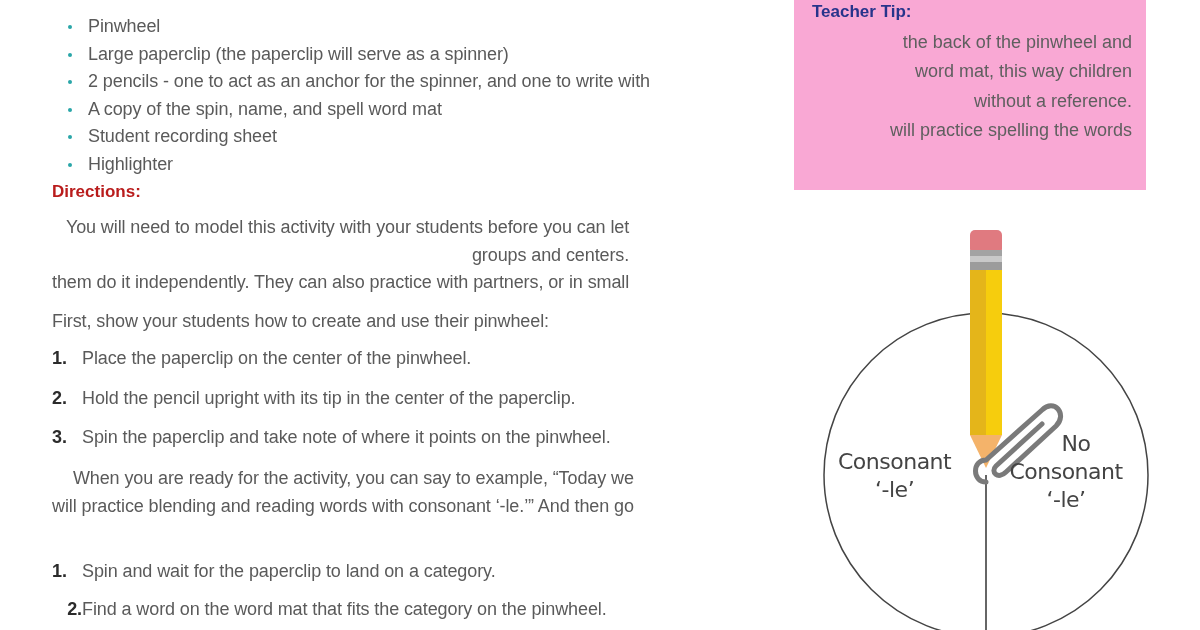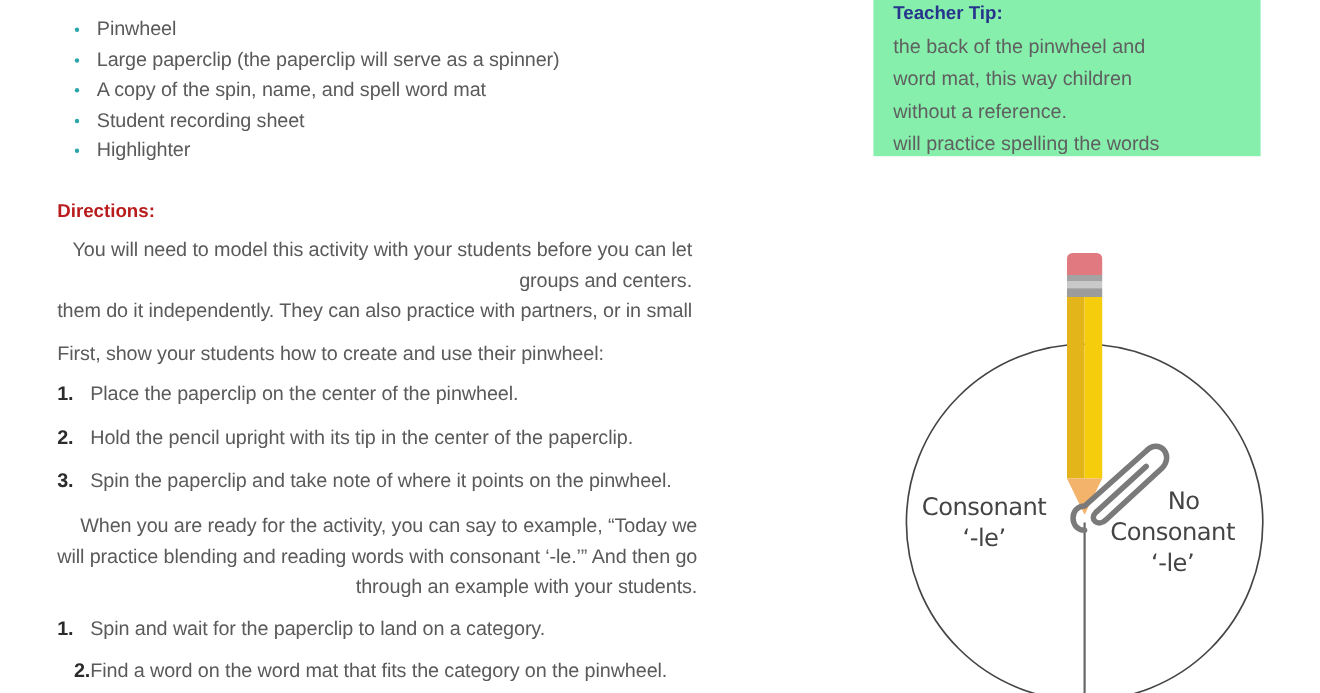--- a/index.html
+++ b/index.html
@@ -10,36 +10,38 @@
   }
   .left { position: absolute; left: 52px; top: 0; width: 720px; }
   .materials { list-style: none; margin: 12px; padding: 0; position: absolute; top: 1px; left: 0; }
   .materials li { font-size: 18px; line-height: 27.6px; height: 27.6px; position: relative; padding-left: 24px; white-space: nowrap; letter-spacing: -0.1px; }
   .materials li .bullet { position: absolute; left: 4px; top: 12px; width: 4px; height: 4px; border-radius: 50%; background: #2aa6a8; }
   .heading { position: absolute; left: 0; font-size: 17px; font-weight: bold; color: #b91c1c; }
   .para { position: absolute; left: 0; font-size: 18px; line-height: 27.5px; white-space: nowrap; letter-spacing: -0.1px; text-align: right; }
   .step { position: absolute; left: 0; font-size: 18px; white-space: nowrap; letter-spacing: -0.1px; }
   .step .num { font-weight: bold; color: #2b2b2b; display: inline-block; width: 30px; }
   .tip {
-    position: absolute; left: 794px; top: 0; width: 352px; height: 142px;
-    background: #86efac;
+    position: absolute; left: 794px; top: 0; width: 352px; height: 190px;
+    background: #f9a8d4;
+    text-align: right;
   }
   .tip-title { position: absolute; left: 18px; top: 2px; font-size: 17px; font-weight: bold; color: #27348b; }
   .tip-body { position: absolute; left: 18px; top: 28px; font-size: 18px; line-height: 29.4px; color: #5f5f5f; width: 320px; }
   .tip-body span { display: block; white-space: nowrap; }
   .pinwheel { position: absolute; left: 810px; top: 220px; width: 360px; height: 410px; }
   .pw-label { position: absolute; font-family: "DejaVu Sans", sans-serif; font-size: 22px; color: #444; text-align: center; line-height: 28px; letter-spacing: -0.5px; }
 </style>
 </head>
 <body>
 
 <div class="left">
   <ul class="materials">
     <li><span class="bullet"></span><span>Pinwheel</span></li>
     <li><span class="bullet"></span><span>Large paperclip (the paperclip will serve as a spinner)</span></li>
+    <li><span class="bullet"></span><span>2 pencils - one to act as an anchor for the spinner, and one to write with</span></li>
     <li><span class="bullet"></span><span>A copy of the spin, name, and spell word mat</span></li>
     <li><span class="bullet"></span><span>Student recording sheet</span></li>
     <li><span class="bullet"></span><span>Highlighter</span></li>
   </ul>
 
   <div class="heading" style="top:182px;">Directions:</div>
 
   <div class="para" style="top:214px;">
     <div>You will need to model this activity with your students before you can let</div>
     <div>groups and centers.</div>
@@ -48,21 +50,20 @@
 
   <div class="para" style="top:308px;">First, show your students how to create and use their pinwheel:</div>
 
   <div class="step" style="top:348px;"><span class="num">1.</span><span>Place the paperclip on the center of the pinwheel.</span></div>
   <div class="step" style="top:388px;"><span class="num">2.</span><span>Hold the pencil upright with its tip in the center of the paperclip.</span></div>
   <div class="step" style="top:427px;"><span class="num">3.</span><span>Spin the paperclip and take note of where it points on the pinwheel.</span></div>
 
   <div class="para" style="top:465px;">
     <div>When you are ready for the activity, you can say to example, “Today we</div>
     <div>will practice blending and reading words with consonant ‘-le.’” And then go</div>
-    <div>through an example with your students.</div>
   </div>
 
   <div class="step" style="top:561px;"><span class="num">1.</span><span>Spin and wait for the paperclip to land on a category.</span></div>
   <div class="step" style="top:599px;text-align:right;"><span class="num">2.</span><span>Find a word on the word mat that fits the category on the pinwheel.</span></div>
 </div>
 
 <div class="tip">
   <div class="tip-title">Teacher Tip:</div>
   <div class="tip-body">
     <span>the back of the pinwheel and</span>
@@ -89,17 +90,17 @@
 
     <g fill="none" stroke="#7a7a7a" stroke-width="5" stroke-linecap="round">
       <path d="M176 262 C 162 262, 162 240, 176 240 L 232 190 C 244 178, 258 194, 246 206 L 196 252 C 188 260, 180 252, 186 246 L 232 204"></path>
     </g>
   </svg>
   <div class="pw-label" style="left:28px; top:228px;">
     <div>Consonant</div>
     <div>‘-le’</div>
   </div>
   <div class="pw-label" style="left:192px; top:210px; width:128px;">
-    <div style="padding-left:20px;margin-top:13px;">No</div>
+    <div style="padding-left:20px;">No</div>
     <div>Consonant</div>
     <div>‘-le’</div>
   </div>
 </div>
 
 </body></html>

